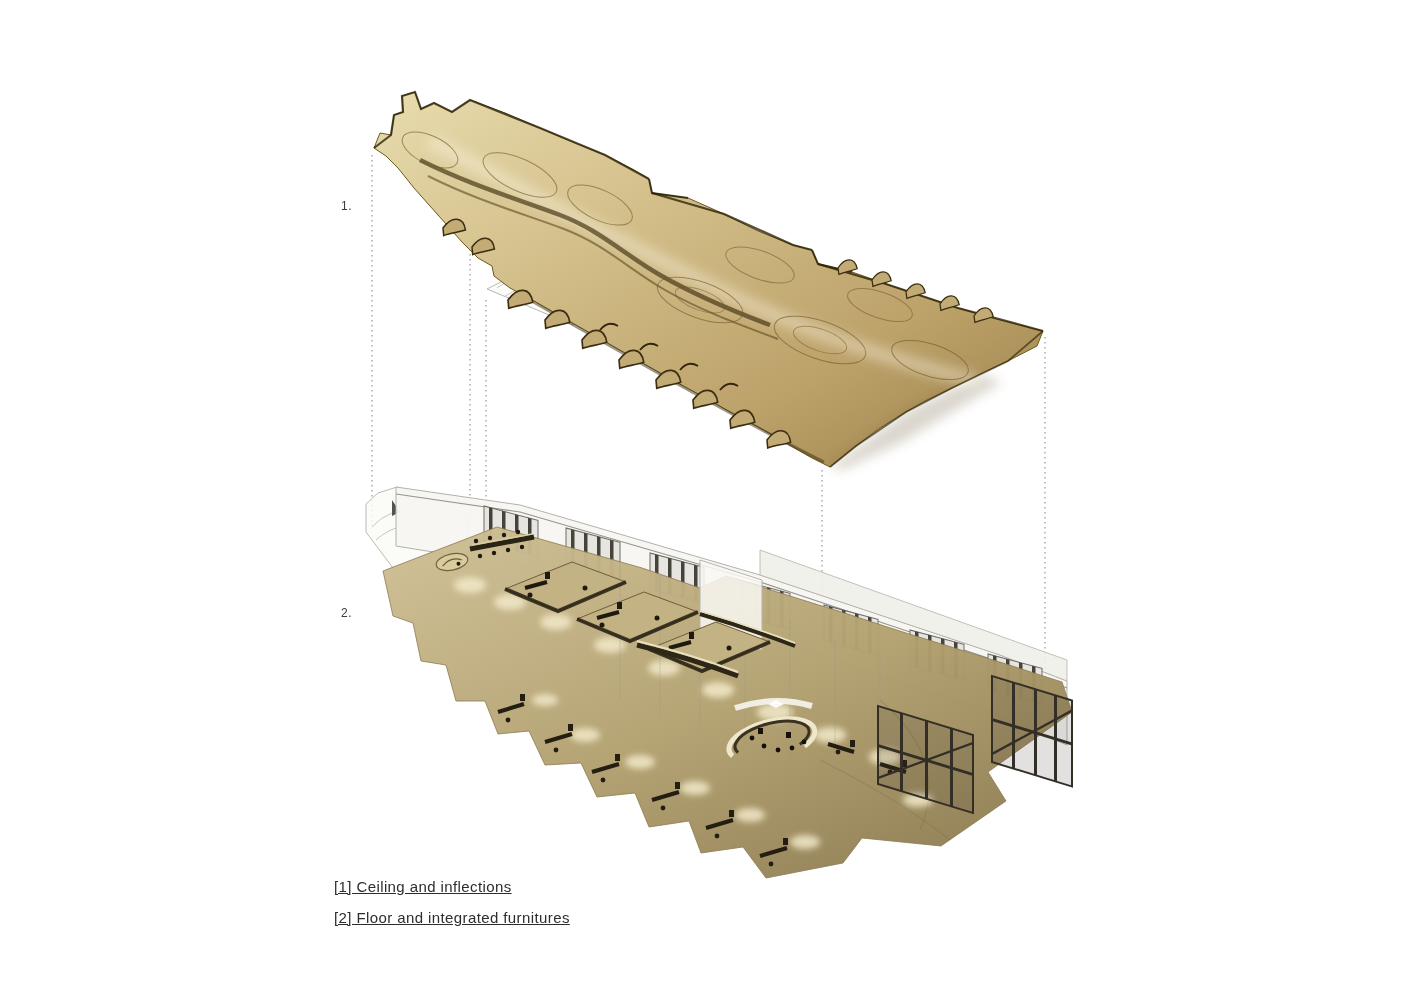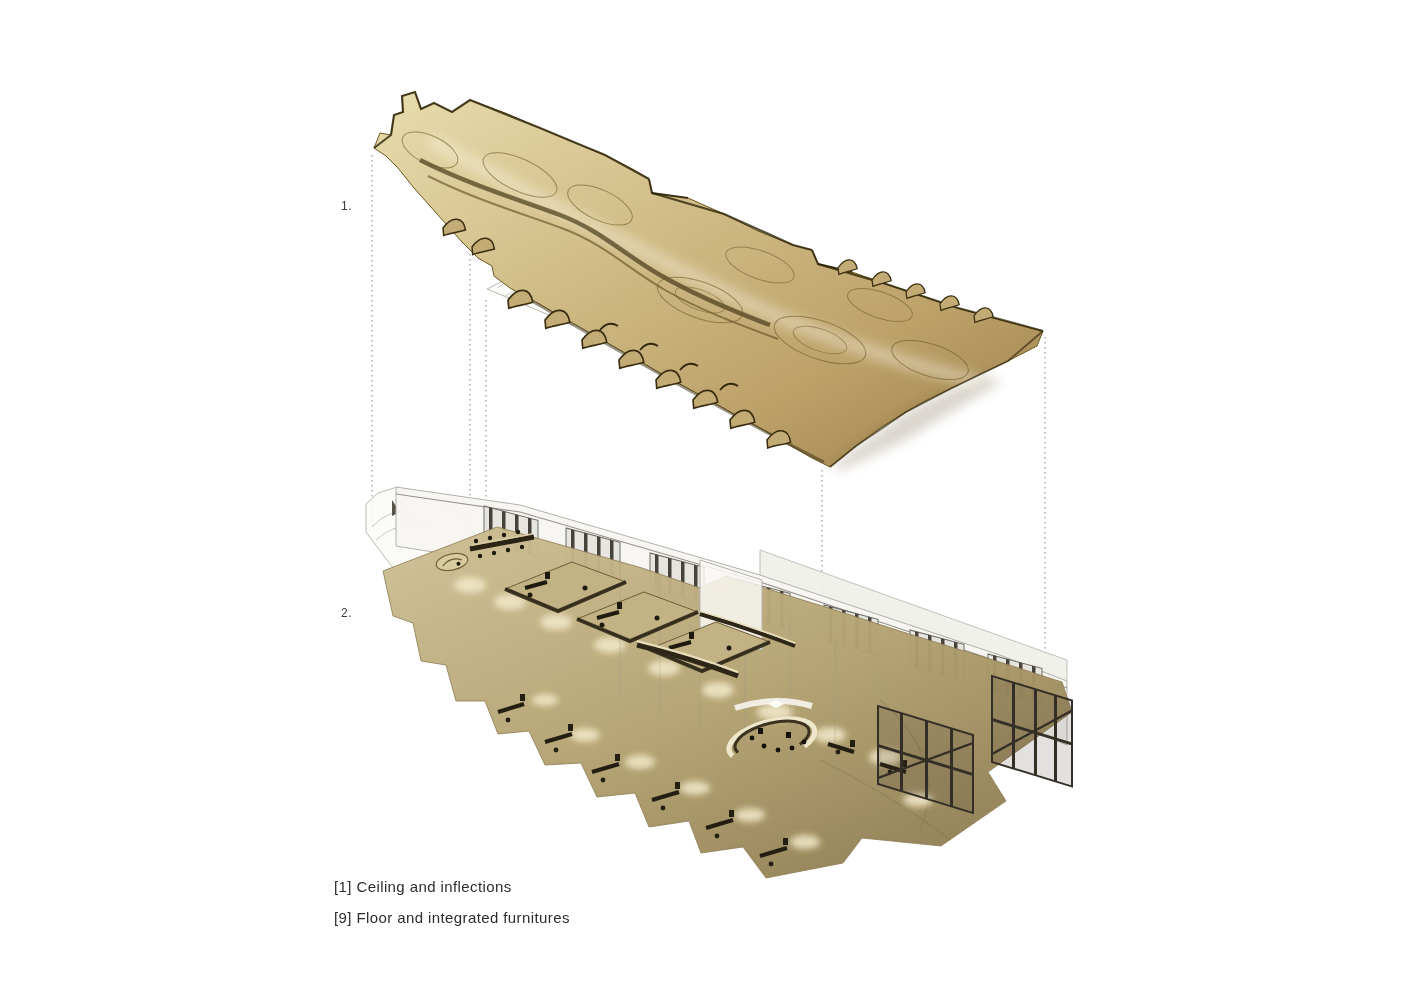--- a/index.html
+++ b/index.html
@@ -3,21 +3,21 @@
 <meta charset="utf-8">
 <style>
   html,body{margin:0;padding:0;background:#ffffff;}
   body{font-family:"Liberation Sans",sans-serif;}
   .canvas{position:relative;width:1413px;height:999px;background:#ffffff;overflow:hidden;}
   .scene{position:absolute;left:0;top:0;width:1413px;height:999px;}
   .marker{position:absolute;font-size:12px;color:#3a3a3a;letter-spacing:.5px;}
   .marker-1{left:341px;top:199px;}
   .marker-2{left:341px;top:606px;}
   .legend{position:absolute;left:334px;top:876px;color:#2d2d2d;font-size:15px;letter-spacing:.4px;}
-  .legend-line{height:31px;line-height:22px;white-space:nowrap;}
+  .legend-line{height:31px;line-height:22px;white-space:nowrap;text-decoration:underline;}
 </style>
 </head>
 <body>
 
 <div class="canvas">
 
 <svg class="scene" width="1413" height="999" viewBox="0 0 1413 999" xmlns="http://www.w3.org/2000/svg">
   <defs>
     <linearGradient id="goldGrad" x1="0" y1="0" x2="1" y2="1">
       <stop offset="0" stop-color="#e8dcae"></stop>
@@ -348,16 +348,16 @@
       </g>
     </g>
   </g>
 </svg>
 
 <div class="marker marker-1">1.</div>
 <div class="marker marker-2">2.</div>
 
 <div class="legend">
   <div class="legend-line">[1] Ceiling and inflections</div>
-  <div class="legend-line">[9] Floor and integrated furnitures</div>
+  <div class="legend-line">[2] Floor and integrated furnitures</div>
 </div>
 
 </div>
 
 </body></html>

